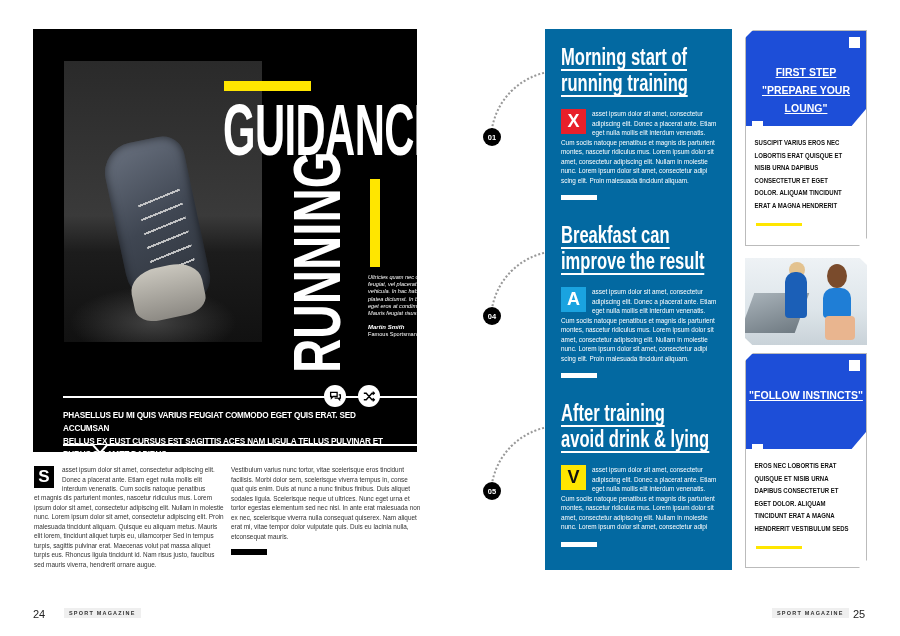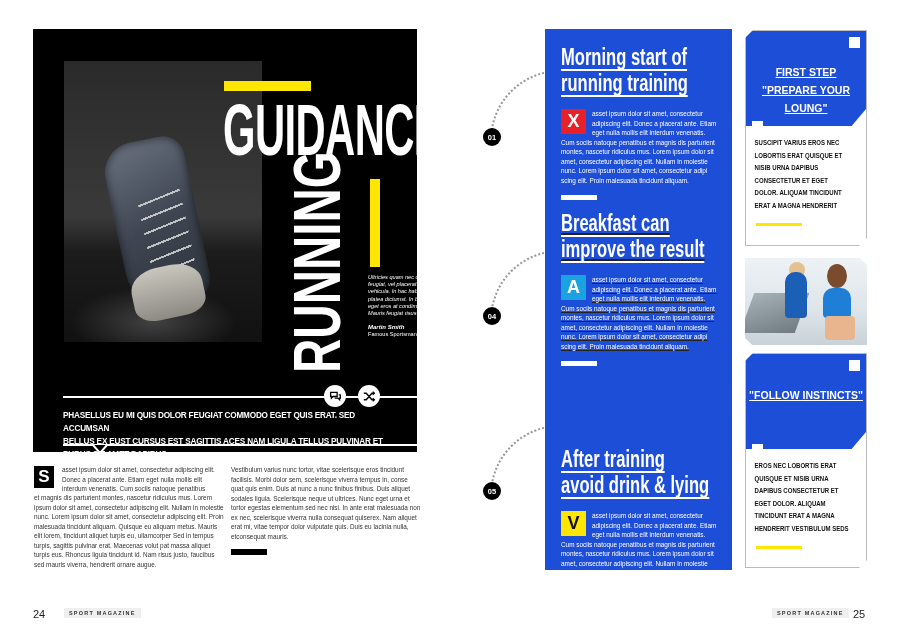--- a/index.html
+++ b/index.html
@@ -85,21 +85,21 @@
 
   
   .arc { position: absolute; width: 70px; height: 70px; border-left: 2px dotted #999; border-top: 2px dotted #999; border-radius: 70px 0 0 0; }
   .num-badge {
     position: absolute; width: 18px; height: 18px; border-radius: 50%;
     background: #000; color: #fff; font-size: 7.5px; font-weight: bold;
     display: flex; align-items: center; justify-content: center;
   }
 
   
-  .dark-col { position: absolute; left: 545px; top: 29px; width: 187px; height: 541px; background: #1d4ed8; }
+  .dark-col { position: absolute; left: 545px; top: 29px; width: 187px; height: 541px; background: #0369a1; }
   .section { position: absolute; left: 16px; width: 160px; }
   .sec-title {
     font-weight: bold; font-size: 23px; line-height: 24px; color: #fff; white-space: nowrap;
     transform: scaleX(0.72); transform-origin: left top; width: 220px;
   }
   .sec-title span { display: block; border-bottom: 2px solid #fff; width: fit-content; }
   .sec-lead-wrap { position: relative; margin-top: 12px; }
   .letter-badge {
     position: absolute; left: 0; top: 0; width: 25px; height: 25px;
     color: #fff; font-weight: bold; font-size: 18px;
@@ -167,21 +167,21 @@
     </svg>
   </div>
   <div class="icon-circle" style="left:325px;">
     <svg viewBox="0 0 16 16">
       <path d="M1 4h3l7 8h3M1 12h3l7-8h3" fill="none" stroke="#000" stroke-width="1.7"></path>
       <path d="M12 2l2 2-2 2M12 10l2 2-2 2" fill="none" stroke="#000" stroke-width="1.5"></path>
     </svg>
   </div>
 
   <div class="hero-caption">
-    <div>PHASELLUS EU MI QUIS DOLOR FEUGIAT COMMODO EGET QUIS ERAT. SED ACCUMSAN</div>
+    <div>PHASELLUS EU MI QUIS VARIUS FEUGIAT COMMODO EGET QUIS ERAT. SED ACCUMSAN</div>
     <div>BELLUS EX EUST CURSUS EST SAGITTIS ACES NAM LIGULA TELLUS PULVINAR ET PURUS SIT AMET DAPIBUS</div>
   </div>
   <div class="hero-line2"></div>
   <svg style="position:absolute;left:52px;top:405px;" width="30" height="20">
     <polyline points="0,11 8,11 15,19 22,11 30,11" fill="#000" stroke="#fff" stroke-width="2"></polyline>
   </svg>
 </div>
 
 <div class="dropcap-S">S</div>
 <div class="col-text col-a-lead">asset ipsum dolor sit amet, consectetur adipiscing elit. Donec a placerat ante. Etiam eget nulla mollis elit interdum venenatis. Cum sociis natoque penatibus</div>
@@ -206,34 +206,34 @@
       <span>running training</span>
     </div>
     <div class="sec-lead-wrap">
       <div class="letter-badge" style="background:#e8202a;color:#fff;">X</div>
       <div class="sec-body sec-body-indent">asset ipsum dolor sit amet, consectetur adipiscing elit. Donec a placerat ante. Etiam eget nulla mollis elit interdum venenatis.</div>
       <div class="sec-body">Cum sociis natoque penatibus et magnis dis parturient montes, nascetur ridiculus mus. Lorem ipsum dolor sit amet, consectetur adipiscing elit. Nullam in molestie nunc. Lorem ipsum dolor sit amet, consectetur adipi scing elit. Proin malesuada tincidunt aliquam.</div>
     </div>
     <div class="white-rule"></div>
   </div>
 
-  <div class="section" style="top:182px;text-decoration:underline;">
+  <div class="section" style="top:194px;">
     <div class="sec-title">
       <span>Breakfast can</span>
       <span>improve the result</span>
     </div>
     <div class="sec-lead-wrap">
       <div class="letter-badge" style="background:#1aa3e0;color:#fff;">A</div>
       <div class="sec-body sec-body-indent">asset ipsum dolor sit amet, consectetur adipiscing elit. Donec a placerat ante. Etiam eget nulla mollis elit interdum venenatis.</div>
       <div class="sec-body">Cum sociis natoque penatibus et magnis dis parturient montes, nascetur ridiculus mus. Lorem ipsum dolor sit amet, consectetur adipiscing elit. Nullam in molestie nunc. Lorem ipsum dolor sit amet, consectetur adipi scing elit. Proin malesuada tincidunt aliquam.</div>
     </div>
     <div class="white-rule"></div>
   </div>
 
-  <div class="section" style="top:372px;margin-top:46px;">
+  <div class="section" style="top:372px;">
     <div class="sec-title">
       <span>After training</span>
       <span>avoid drink &amp; lying</span>
     </div>
     <div class="sec-lead-wrap">
       <div class="letter-badge" style="background:#ffe600;color:#111;">V</div>
       <div class="sec-body sec-body-indent">asset ipsum dolor sit amet, consectetur adipiscing elit. Donec a placerat ante. Etiam eget nulla mollis elit interdum venenatis.</div>
       <div class="sec-body">Cum sociis natoque penatibus et magnis dis parturient montes, nascetur ridiculus mus. Lorem ipsum dolor sit amet, consectetur adipiscing elit. Nullam in molestie nunc. Lorem ipsum dolor sit amet, consectetur adipi</div>
     </div>
     <div class="white-rule"></div>

